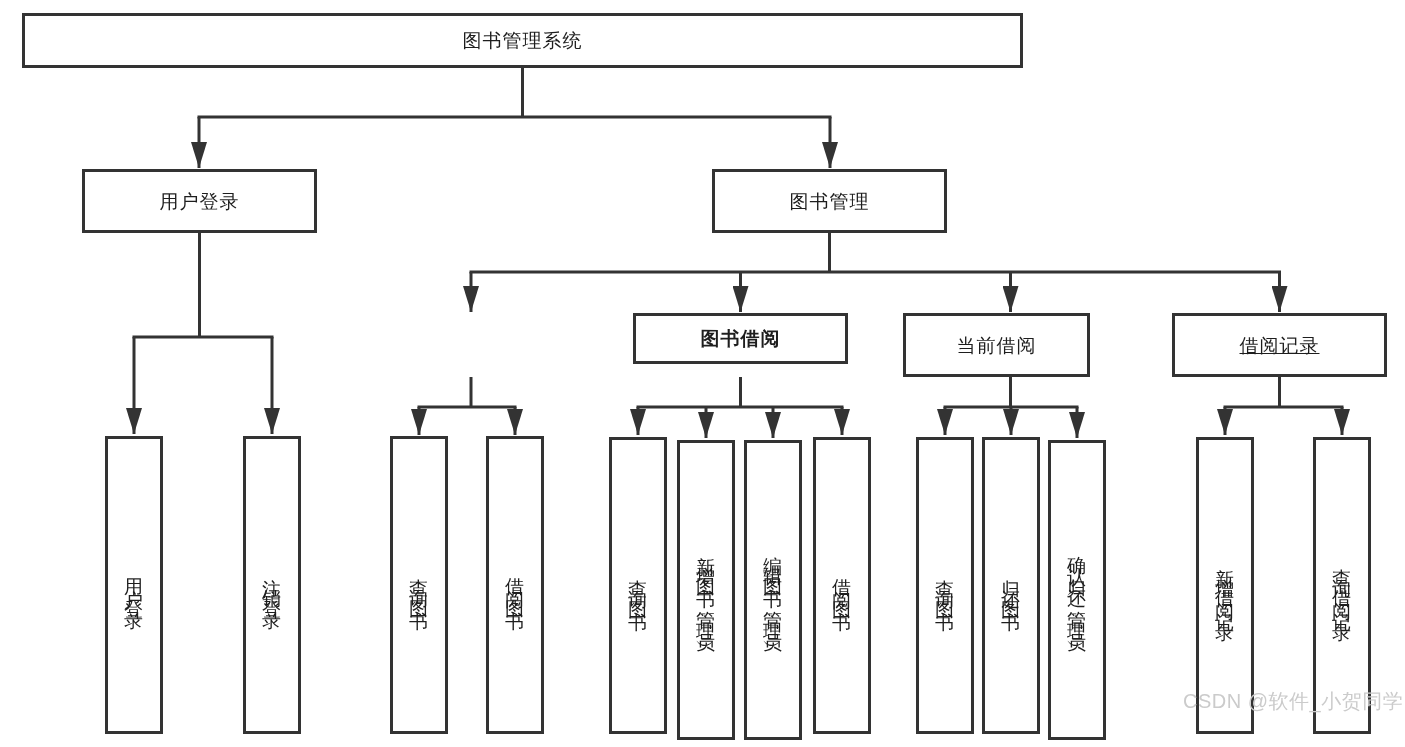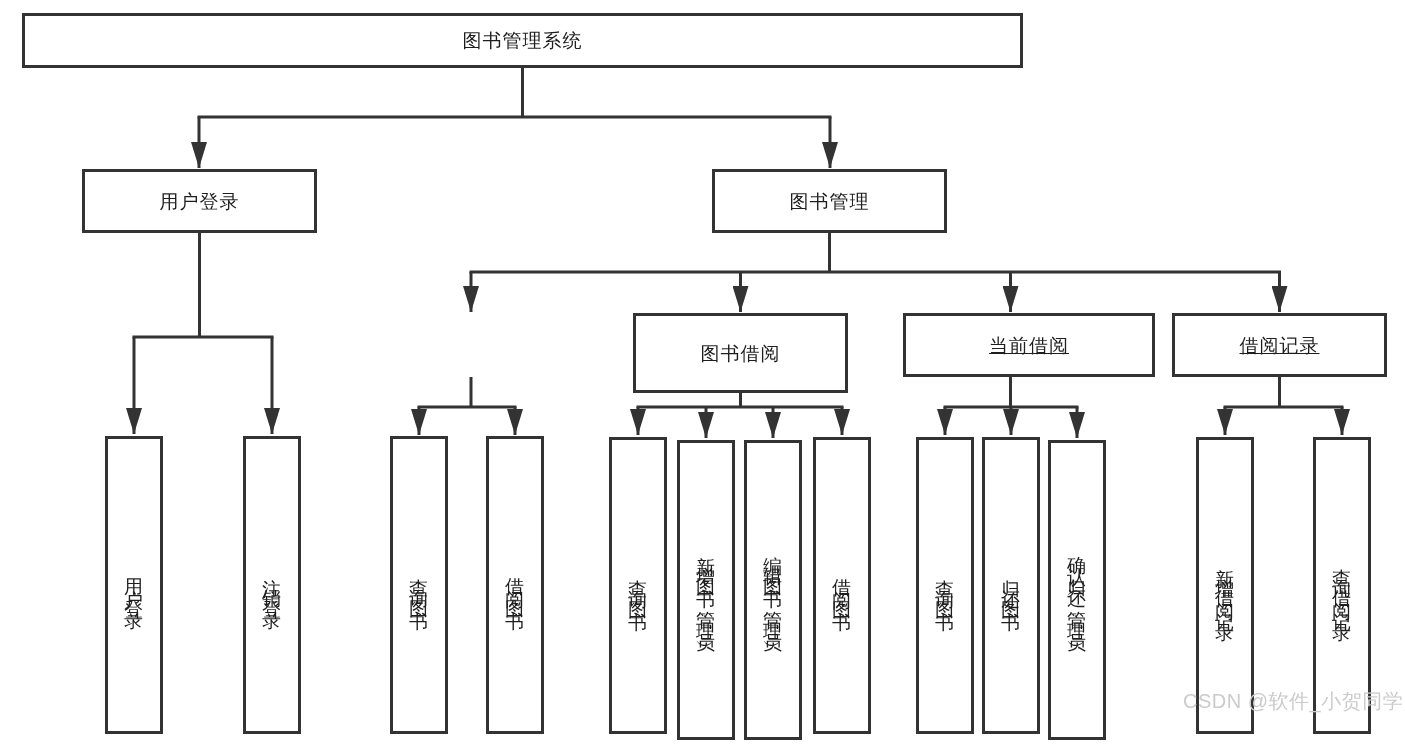--- a/index.html
+++ b/index.html
@@ -44,22 +44,22 @@
     writing-mode: vertical-rl;
     text-orientation: mixed;
     letter-spacing: 11px;
     width: 58px;
   }
   
   .n-root            { left: 22px;   top: 13px;  width: 1001px; height: 55px; }
   .n-user-login      { left: 82px;   top: 169px; width: 235px;  height: 64px; }
   .n-book-mgmt       { left: 712px;  top: 169px; width: 235px;  height: 64px; }
   .n-new-book        { left: 362px;  top: 313px; width: 218px;  height: 64px; }
-  .n-book-borrow     { left: 633px;  top: 313px; width: 215px;  height: 80px; }
-  .n-current-borrow  { left: 903px;  top: 313px; width: 252px;  height: 64px; text-decoration: underline; }
+  .n-book-borrow     { left: 633px;  top: 313px; width: 215px;  height: 51px; font-weight: bold; }
+  .n-current-borrow  { left: 903px;  top: 313px; width: 187px;  height: 64px; }
   .n-borrow-record   { left: 1172px; top: 313px; width: 215px;  height: 64px; text-decoration: underline; }
   .l-1  { left: 105px;  top: 436px; height: 298px; }
   .l-2  { left: 243px;  top: 436px; height: 298px; }
   .l-3  { left: 390px;  top: 436px; height: 298px; }
   .l-4  { left: 486px;  top: 436px; height: 298px; }
   .l-5  { left: 609px;  top: 437px; height: 297px; }
   .l-6  { left: 677px;  top: 440px; height: 300px; }
   .l-7  { left: 744px;  top: 440px; height: 300px; }
   .l-8  { left: 813px;  top: 437px; height: 297px; }
   .l-9  { left: 916px;  top: 437px; height: 297px; }

